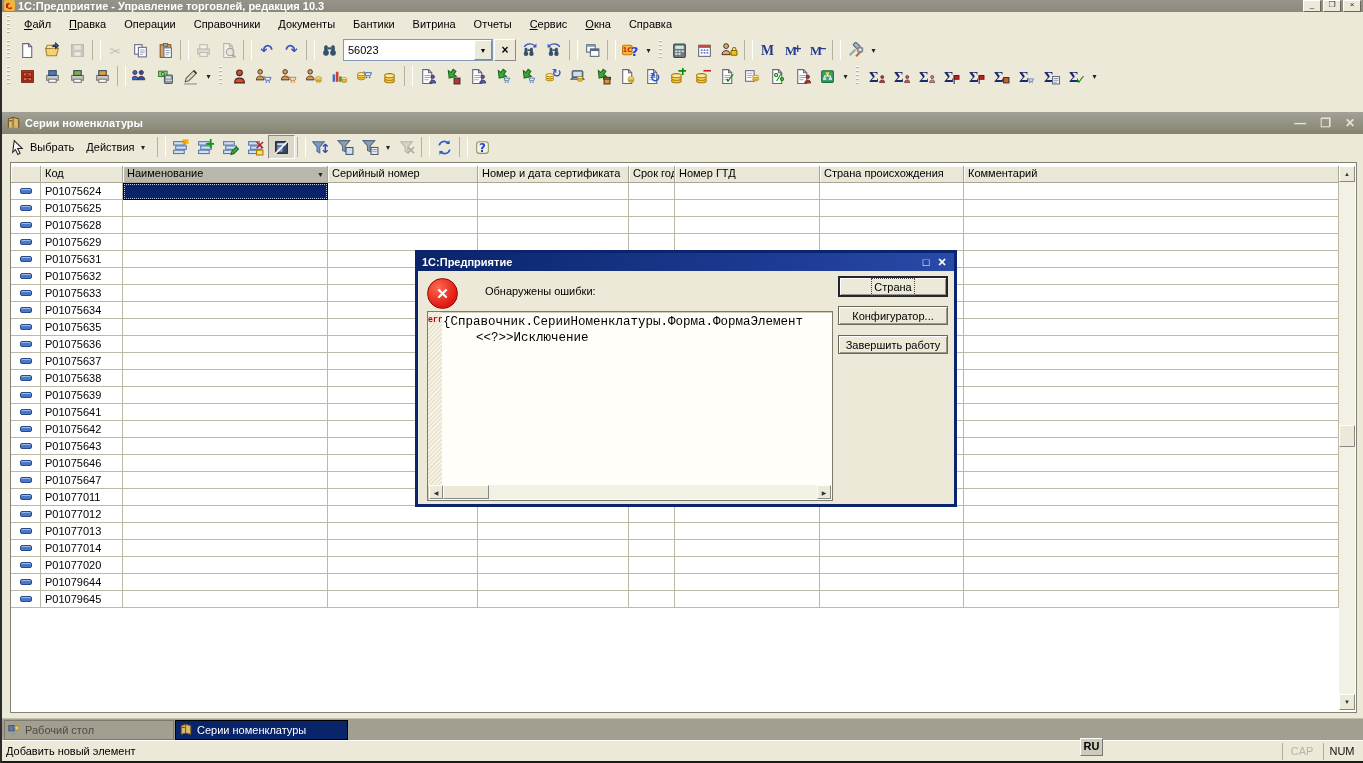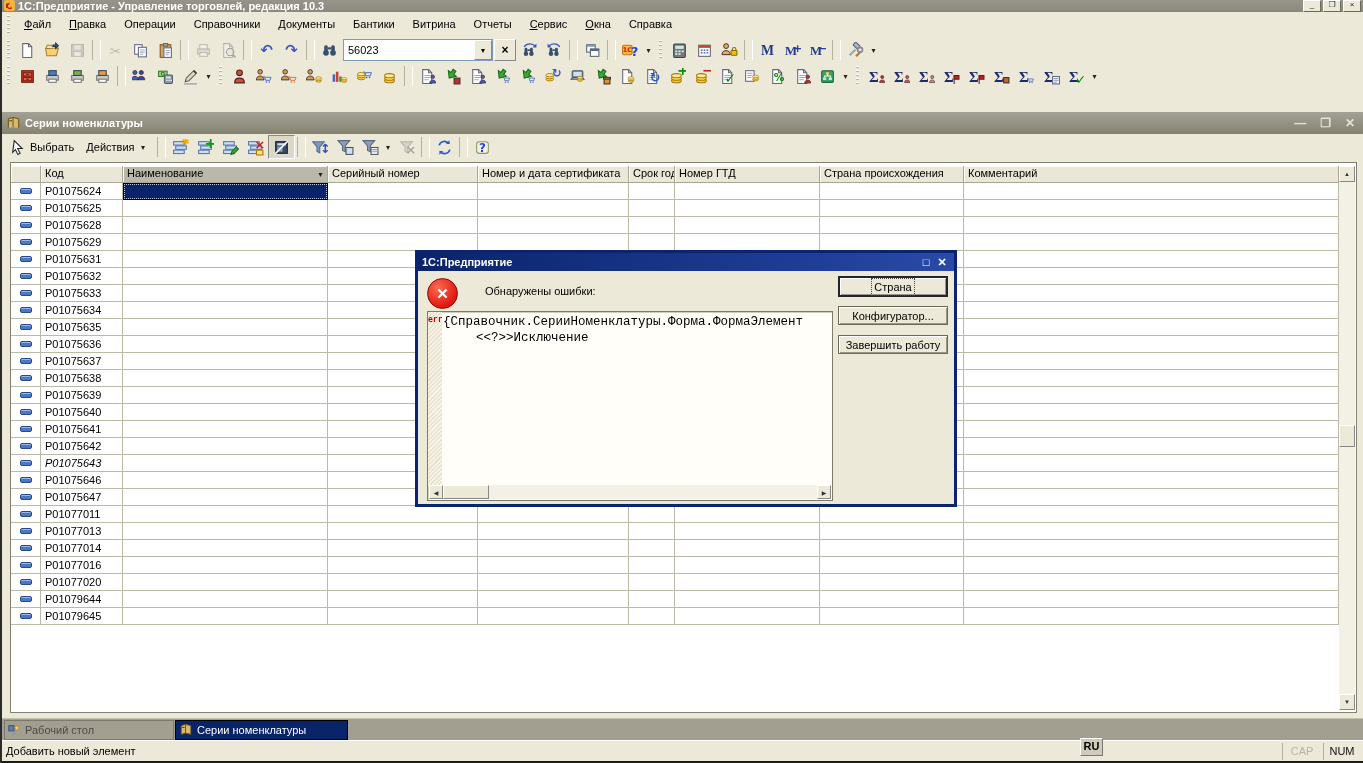--- a/index.html
+++ b/index.html
@@ -1075,33 +1075,20 @@
           <span class="td" style="width: 151px;"></span>
           <span class="td" style="width: 46px;"></span>
           <span class="td" style="width: 145px;"></span>
           <span class="td" style="width: 144px;"></span>
           <span class="td" style="width: 375px;"></span>
         </div>
         <div class="tr">
           <span class="td mark" style="width: 30px;">
             <span class="dash"></span>
           </span>
-          <span class="td" style="width: 82px;">P01075640</span>
-          <span class="td" style="width: 205px;"></span>
-          <span class="td" style="width: 150px;"></span>
-          <span class="td" style="width: 151px;"></span>
-          <span class="td" style="width: 46px;"></span>
-          <span class="td" style="width: 145px;"></span>
-          <span class="td" style="width: 144px;"></span>
-          <span class="td" style="width: 375px;"></span>
-        </div>
-        <div class="tr">
-          <span class="td mark" style="width: 30px;">
-            <span class="dash"></span>
-          </span>
           <span class="td" style="width: 82px;">P01075641</span>
           <span class="td" style="width: 205px;"></span>
           <span class="td" style="width: 150px;"></span>
           <span class="td" style="width: 151px;"></span>
           <span class="td" style="width: 46px;"></span>
           <span class="td" style="width: 145px;"></span>
           <span class="td" style="width: 144px;"></span>
           <span class="td" style="width: 375px;"></span>
         </div>
         <div class="tr">
@@ -1114,21 +1101,21 @@
           <span class="td" style="width: 151px;"></span>
           <span class="td" style="width: 46px;"></span>
           <span class="td" style="width: 145px;"></span>
           <span class="td" style="width: 144px;"></span>
           <span class="td" style="width: 375px;"></span>
         </div>
         <div class="tr">
           <span class="td mark" style="width: 30px;">
             <span class="dash"></span>
           </span>
-          <span class="td" style="width: 82px; font-style: italic;">P01075643</span>
+          <span class="td" style="width: 82px;">P01075643</span>
           <span class="td" style="width: 205px;"></span>
           <span class="td" style="width: 150px;"></span>
           <span class="td" style="width: 151px;"></span>
           <span class="td" style="width: 46px;"></span>
           <span class="td" style="width: 145px;"></span>
           <span class="td" style="width: 144px;"></span>
           <span class="td" style="width: 375px;"></span>
         </div>
         <div class="tr">
           <span class="td mark" style="width: 30px;">
@@ -1166,47 +1153,47 @@
           <span class="td" style="width: 151px;"></span>
           <span class="td" style="width: 46px;"></span>
           <span class="td" style="width: 145px;"></span>
           <span class="td" style="width: 144px;"></span>
           <span class="td" style="width: 375px;"></span>
         </div>
         <div class="tr">
           <span class="td mark" style="width: 30px;">
             <span class="dash"></span>
           </span>
+          <span class="td" style="width: 82px;">P01077012</span>
+          <span class="td" style="width: 205px;"></span>
+          <span class="td" style="width: 150px;"></span>
+          <span class="td" style="width: 151px;"></span>
+          <span class="td" style="width: 46px;"></span>
+          <span class="td" style="width: 145px;"></span>
+          <span class="td" style="width: 144px;"></span>
+          <span class="td" style="width: 375px;"></span>
+        </div>
+        <div class="tr">
+          <span class="td mark" style="width: 30px;">
+            <span class="dash"></span>
+          </span>
           <span class="td" style="width: 82px;">P01077013</span>
           <span class="td" style="width: 205px;"></span>
           <span class="td" style="width: 150px;"></span>
           <span class="td" style="width: 151px;"></span>
           <span class="td" style="width: 46px;"></span>
           <span class="td" style="width: 145px;"></span>
           <span class="td" style="width: 144px;"></span>
           <span class="td" style="width: 375px;"></span>
         </div>
         <div class="tr">
           <span class="td mark" style="width: 30px;">
             <span class="dash"></span>
           </span>
           <span class="td" style="width: 82px;">P01077014</span>
-          <span class="td" style="width: 205px;"></span>
-          <span class="td" style="width: 150px;"></span>
-          <span class="td" style="width: 151px;"></span>
-          <span class="td" style="width: 46px;"></span>
-          <span class="td" style="width: 145px;"></span>
-          <span class="td" style="width: 144px;"></span>
-          <span class="td" style="width: 375px;"></span>
-        </div>
-        <div class="tr">
-          <span class="td mark" style="width: 30px;">
-            <span class="dash"></span>
-          </span>
-          <span class="td" style="width: 82px;">P01077016</span>
           <span class="td" style="width: 205px;"></span>
           <span class="td" style="width: 150px;"></span>
           <span class="td" style="width: 151px;"></span>
           <span class="td" style="width: 46px;"></span>
           <span class="td" style="width: 145px;"></span>
           <span class="td" style="width: 144px;"></span>
           <span class="td" style="width: 375px;"></span>
         </div>
         <div class="tr">
           <span class="td mark" style="width: 30px;">

